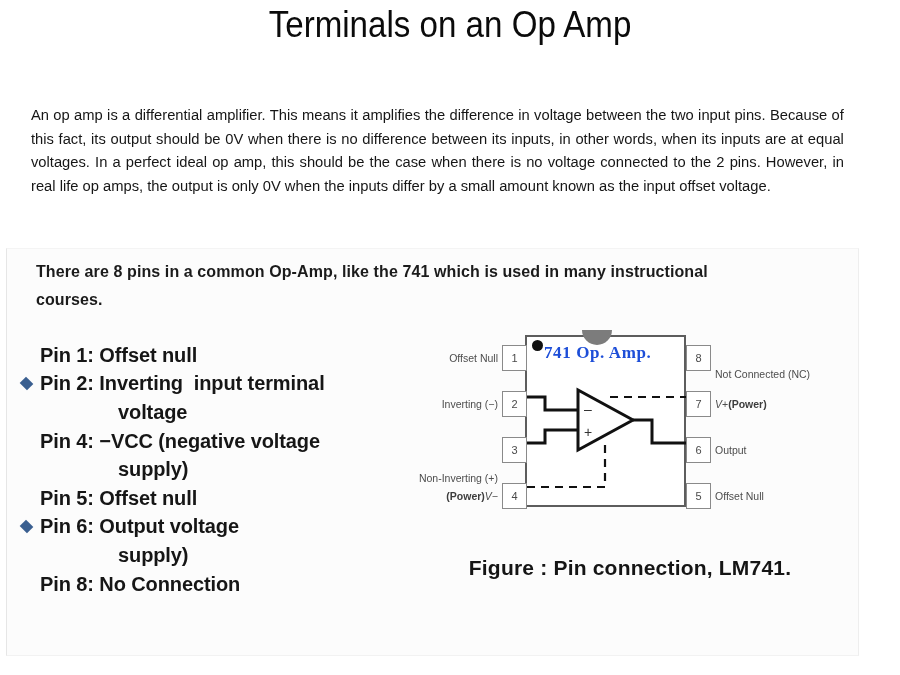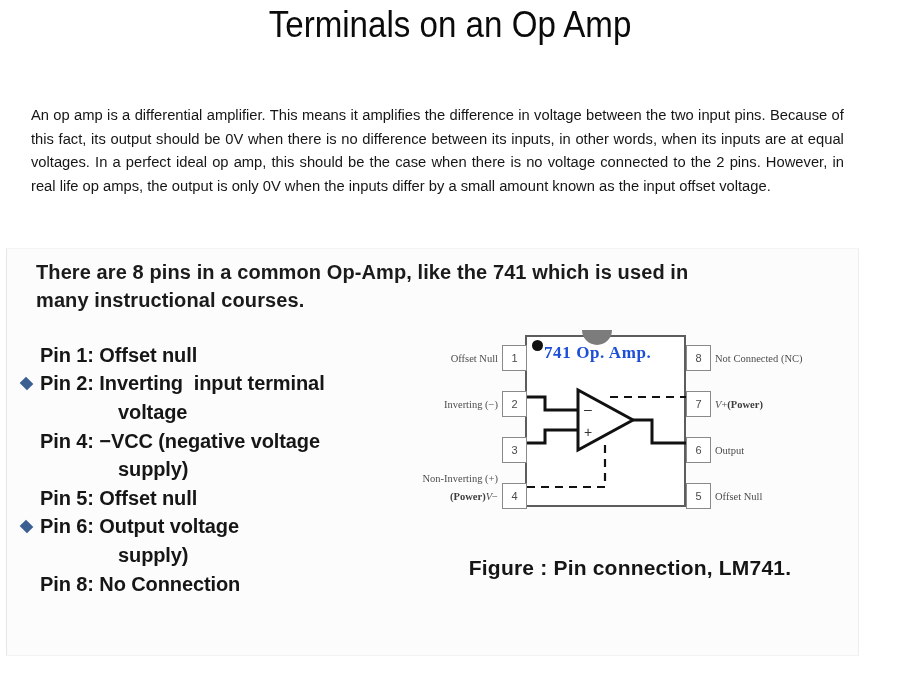--- a/index.html
+++ b/index.html
@@ -62,21 +62,21 @@
     border-bottom: 1px solid #f2f2f2;
     box-sizing: border-box;
   }
 
   #panel-heading {
     position: absolute;
     left: 36px;
     top: 258px;
     width: 700px;
     font-family: "Liberation Sans", sans-serif;
-    font-size: 20px;
+    font-size: 16px;
     font-weight: bold;
     line-height: 28px;
     color: #1b1b1b;
     letter-spacing: 0.1px;
   }
 
   
   #pin-list {
     position: absolute;
     left: 22px;
@@ -170,21 +170,21 @@
     font-size: 11px;
     color: #4a4a4a;
     display: flex;
     align-items: center;
     justify-content: center;
   }
   .pin-box.left  { left: 102px; }
   .pin-box.right { left: 286px; }
   .pin-label {
     position: absolute;
-    font-family: Liberation Serif, serif;
+    font-family: Liberation Sans, sans-serif;
     font-size: 10.5px;
     color: #4d4d4d;
     white-space: nowrap;
     height: 26px;
     display: flex;
     align-items: center;
   }
   .pin-label.left  { right: 362px; text-align: right; justify-content: flex-end; }
   .pin-label.right { left: 315px; }
   .pin-label b { font-weight: bold; color: #3d3d3d; text-align: center; }
@@ -254,21 +254,21 @@
 
 <div class="pin-box left" style="top: 18px;">1</div>
     <div class="pin-label left" style="top: 18px;">Offset Null</div>
     <div class="pin-box left" style="top: 64px;">2</div>
     <div class="pin-label left" style="top: 64px;">Inverting (−)</div>
     <div class="pin-box left" style="top: 110px;">3</div>
     <div class="pin-label left" style="top: 110px; margin-top: 28px;">Non-Inverting (+)</div>
     <div class="pin-box left" style="top: 156px;">4</div>
     <div class="pin-label left" style="top: 156px;"><b>(Power)</b> <i>V</i>−</div>
     <div class="pin-box right" style="top: 18px;">8</div>
-    <div class="pin-label right" style="top: 18px;">Not Connected (NC)</div>
+    <div class="pin-label right" style="top: 34px;">Not Connected (NC)</div>
     <div class="pin-box right" style="top: 64px;">7</div>
     <div class="pin-label right" style="top: 64px;"><i>V</i>+ <b>(Power)</b></div>
     <div class="pin-box right" style="top: 110px;">6</div>
     <div class="pin-label right" style="top: 110px;">Output</div>
     <div class="pin-box right" style="top: 156px;">5</div>
     <div class="pin-label right" style="top: 156px;">Offset Null</div>
   </div>
 
 <div id="figure-caption">Figure : Pin connection, LM741.</div>
 

